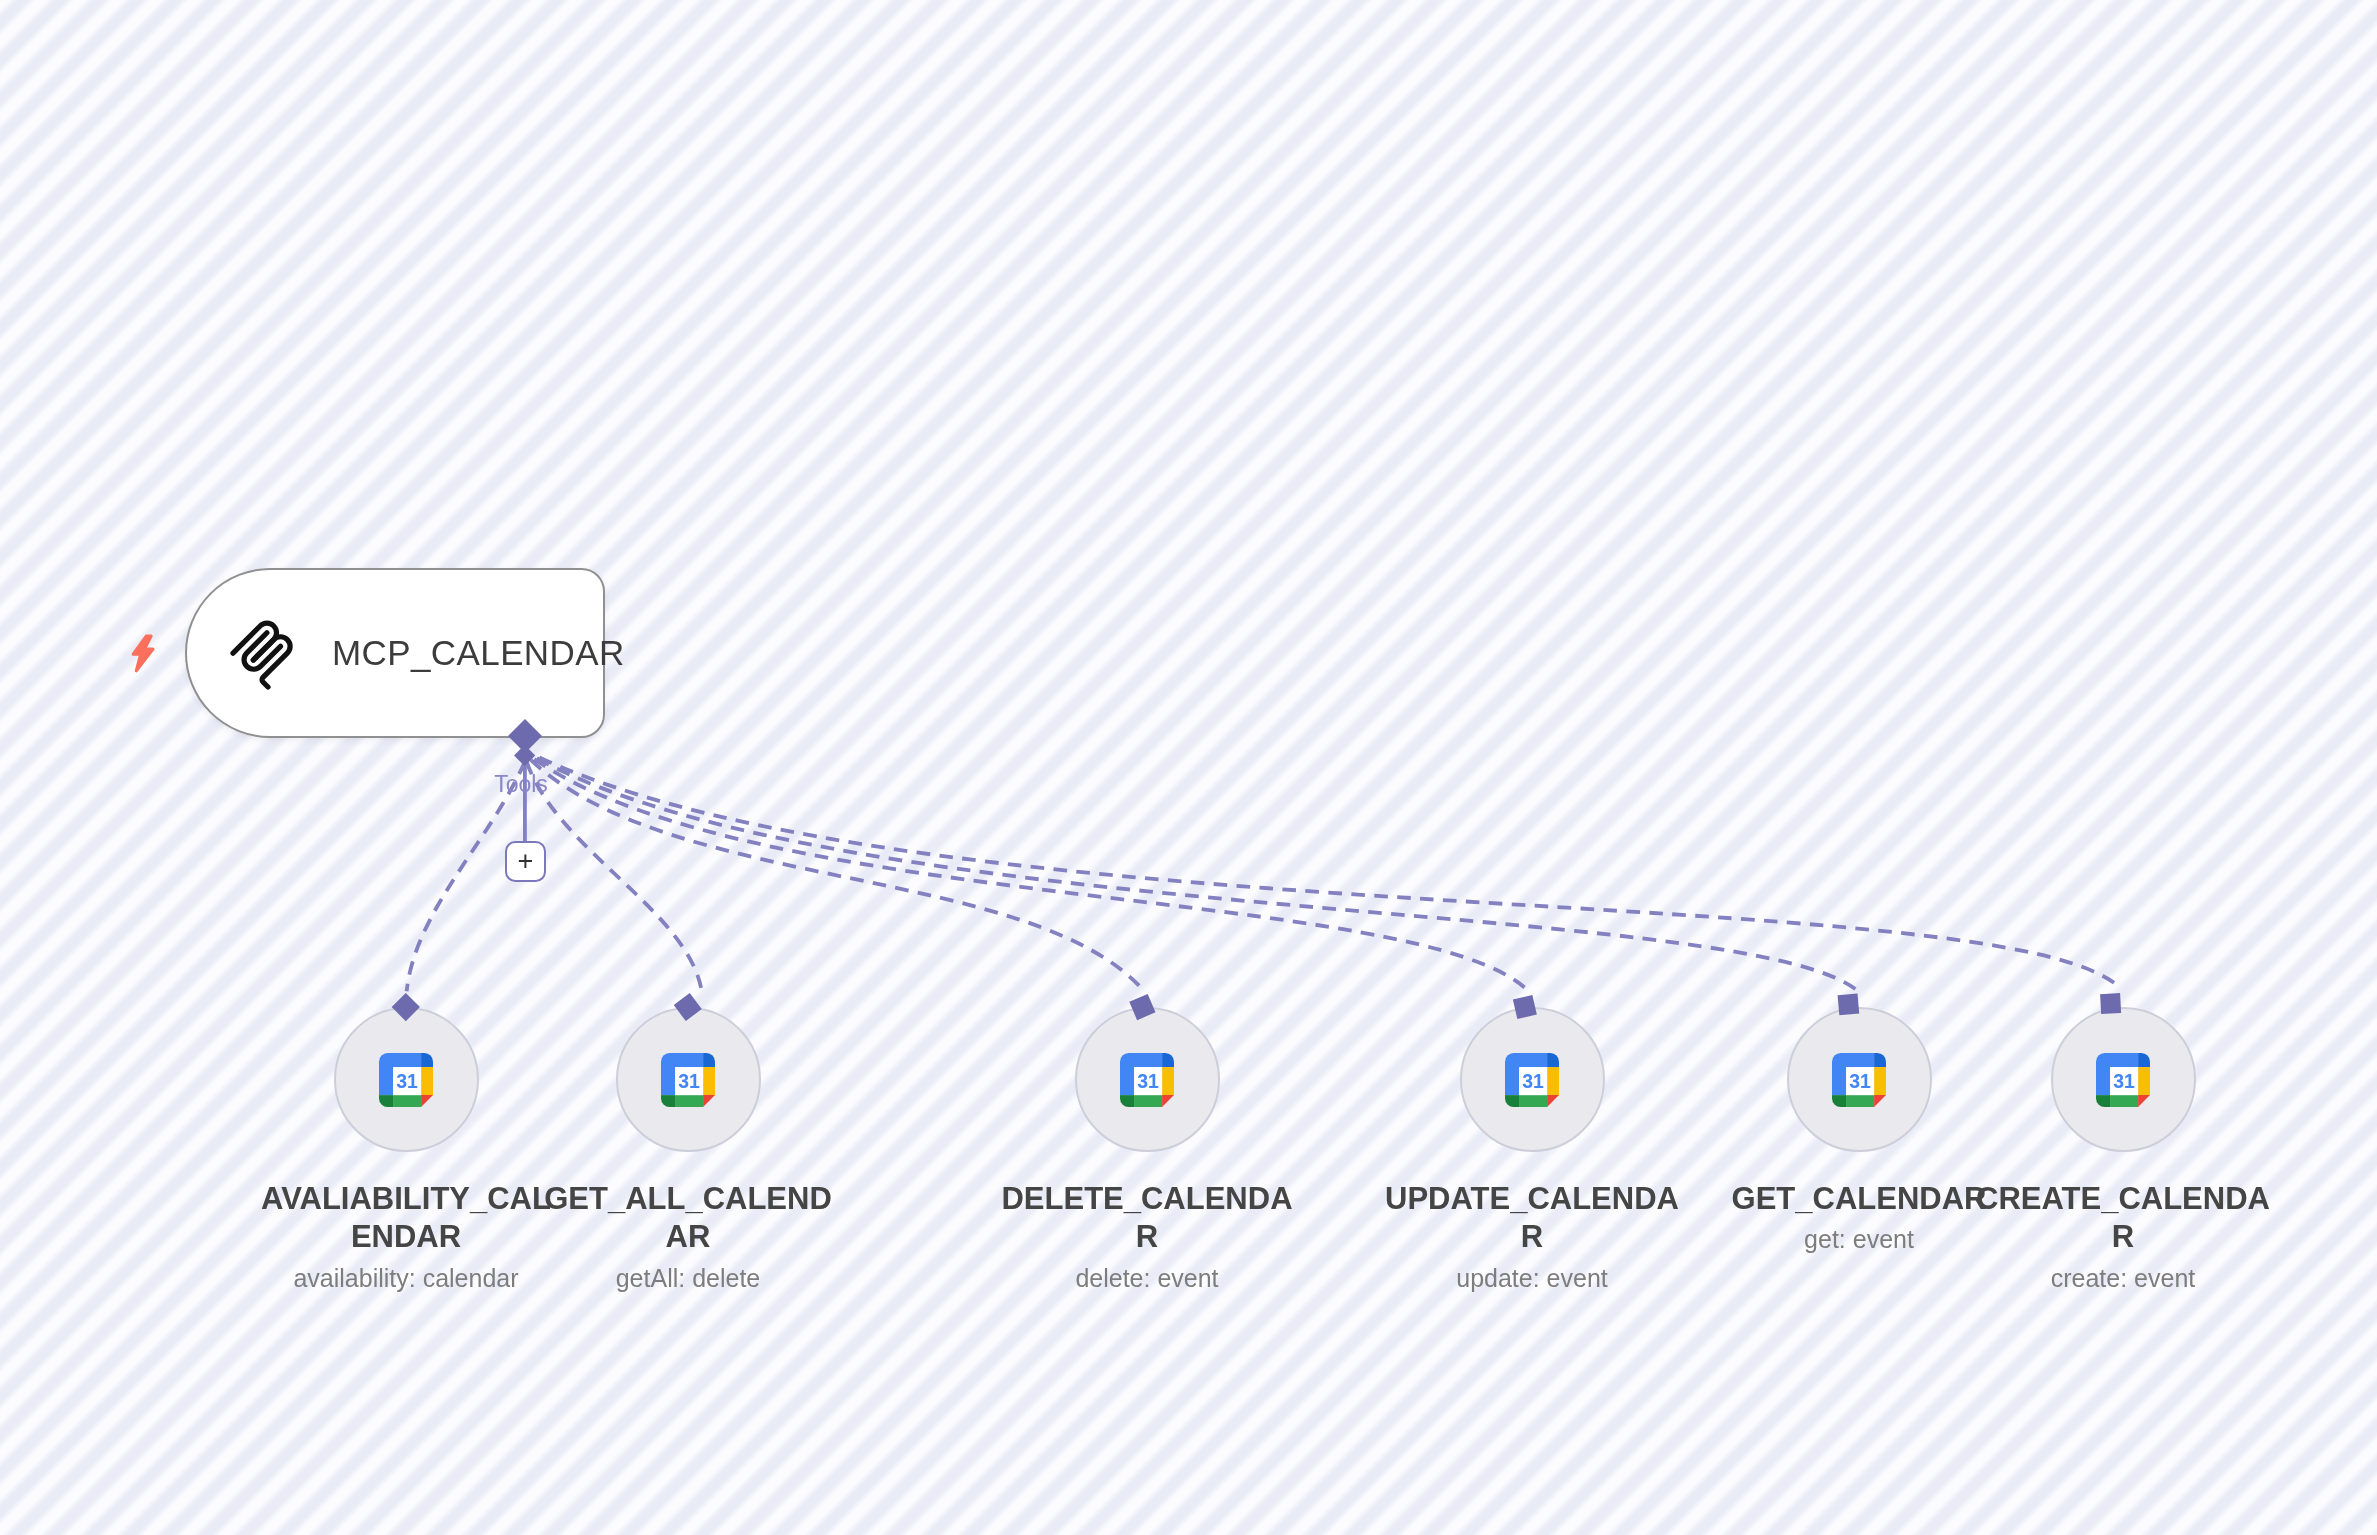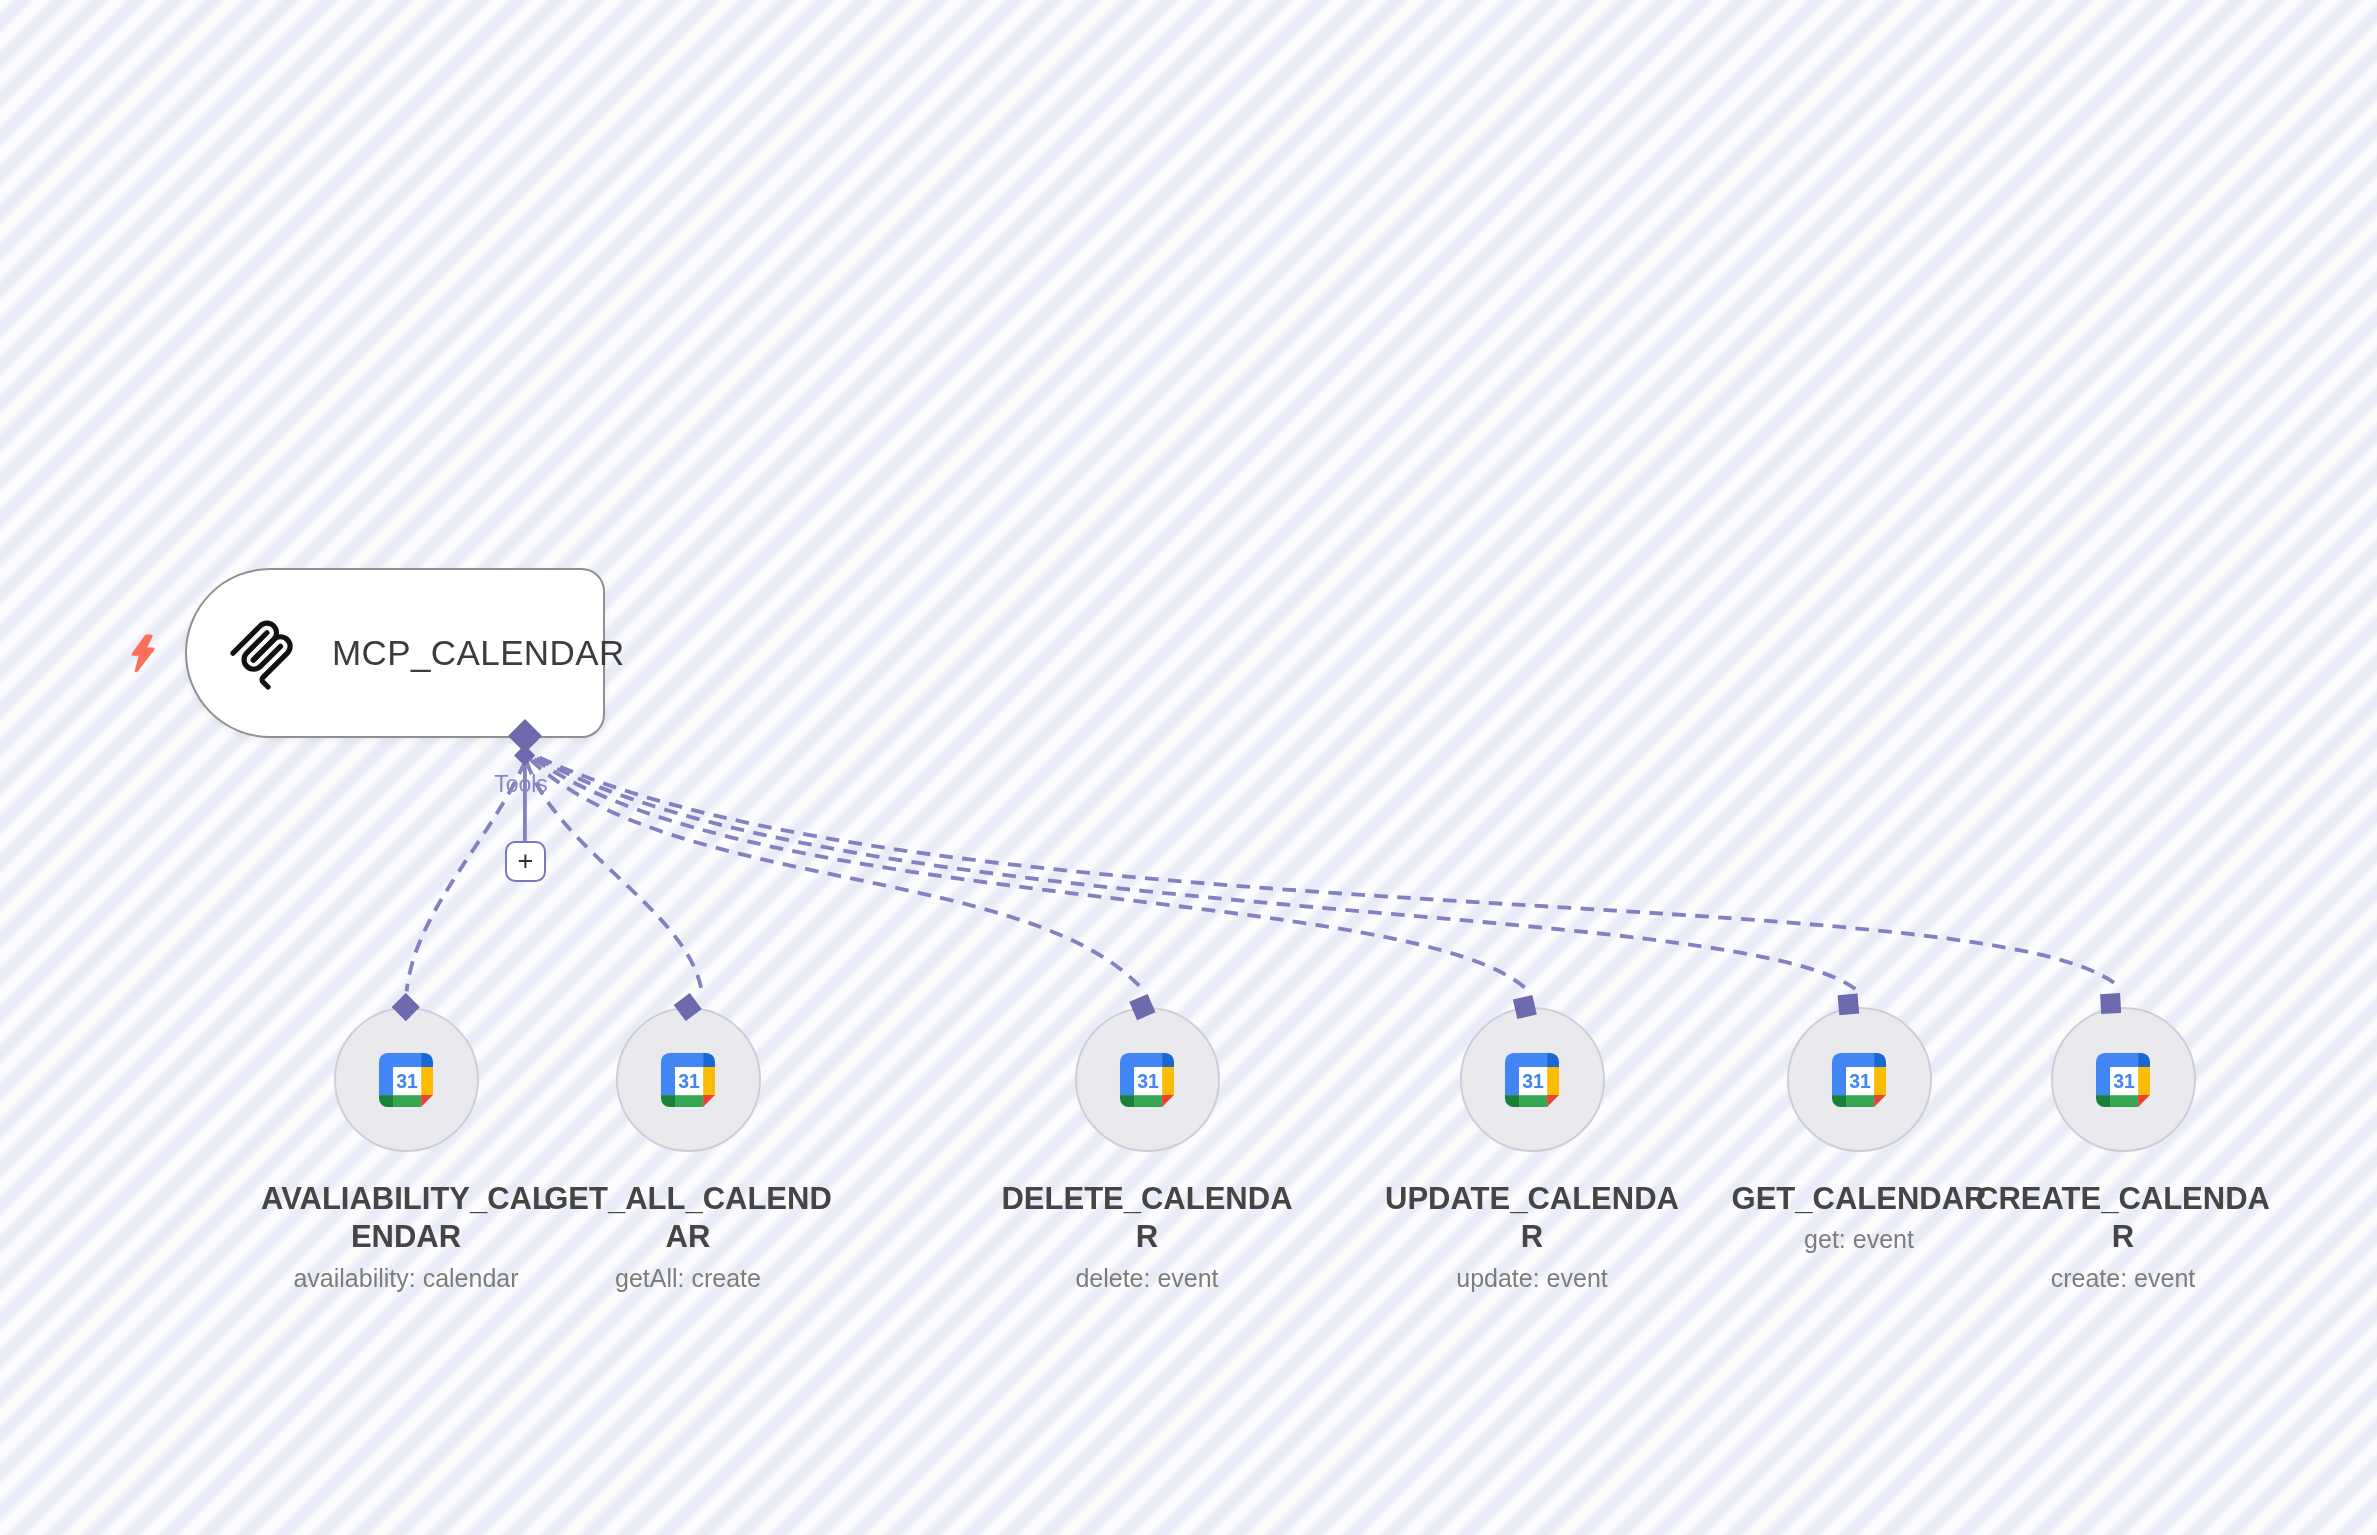--- a/index.html
+++ b/index.html
@@ -144,21 +144,21 @@
 
   <div class="tool-node" style="left:688px">
     <div class="port" style="transform:rotate(53deg)"></div>
     <div class="circle">
       <svg class="gcal" viewBox="0 0 100 100">
           <use href="#gcal"></use>
         </svg>
     </div>
     <div class="labels">
       <div class="name">GET_ALL_CALENDAR</div>
-      <div class="sub">getAll: create</div>
+      <div class="sub">getAll: delete</div>
     </div>
   </div>
 
   <div class="tool-node" style="left:1147px">
     <div class="port" style="transform:translateX(-4.3px) rotate(67deg)"></div>
     <div class="circle">
       <svg class="gcal" viewBox="0 0 100 100">
           <use href="#gcal"></use>
         </svg>
     </div>

